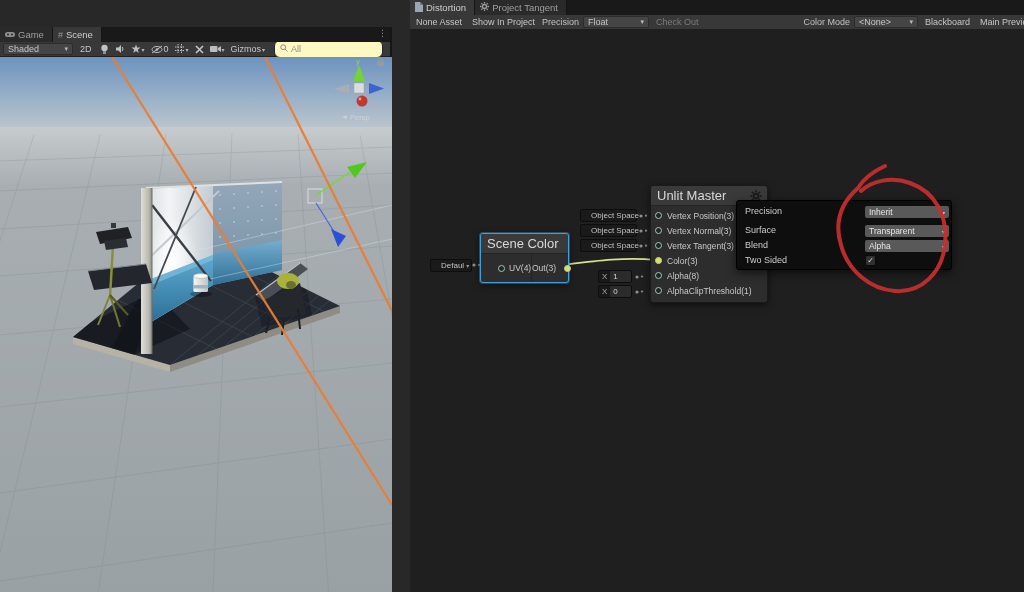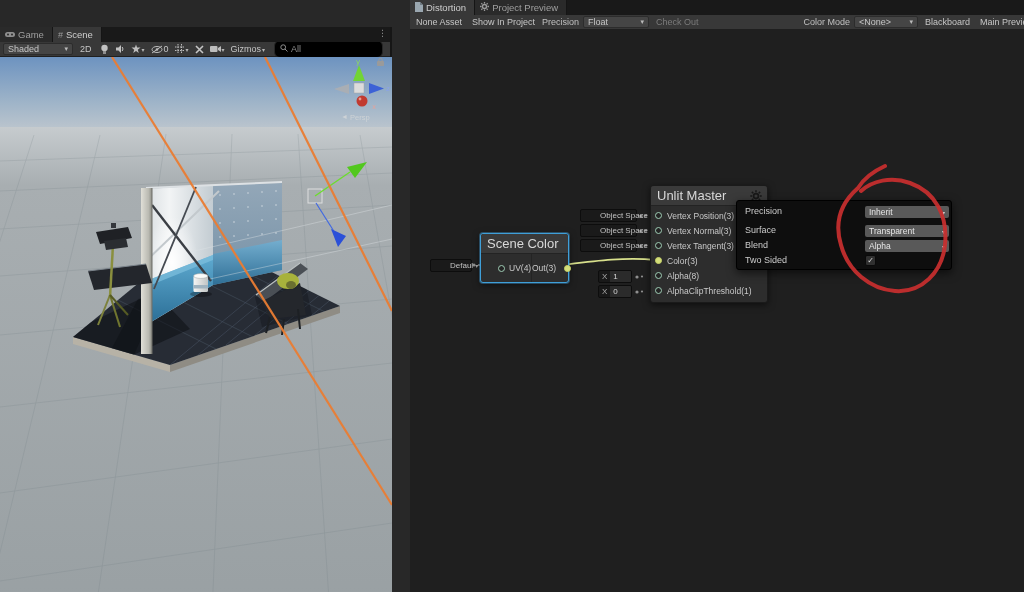--- a/index.html
+++ b/index.html
@@ -23,21 +23,21 @@
            display:flex;align-items:center;font-size:9px;color:#c6c6c6;padding:0 3px;gap:4px;}
   .dd{display:flex;align-items:center;gap:3px;background:#454545;border:1px solid #2c2c2c;
       border-radius:2px;height:12px;padding:0 4px;white-space:nowrap;}
   .dd .arr{font-size:7px;color:#bbb;}
   .tbtn{padding:0 3px;white-space:nowrap;}
   .tbtn.disabled{color:#7b7b7b;}
   .icobtn{display:flex;align-items:center;gap:1px;padding:0 1px;}
   .icobtn svg{display:block;}
   .miniarr{font-size:6px;color:#b5b5b5;}
   .lbl{color:#c0c0c0;white-space:nowrap;}
-  .search{display:flex;align-items:center;gap:3px;flex:1;height:11px;background:#000000;
+  .search{display:flex;align-items:center;gap:3px;flex:1;height:11px;background:#fef9c3;
           border:1px solid #262626;border-radius:6px;margin:0 4px;padding:8px 5px;color:#8d8d8d;}
   .spacer{flex:1;}
 
   
   .scene-view{position:relative;width:392px;height:558px;background:#9aa1a4;}
   .scene-view svg{display:block;}
   .bottom-strip{height:4px;background:#0b0b0b;}
 
   
   .graph{position:relative;width:630px;height:562px;background:#1f1f1f;overflow:hidden;}
@@ -56,21 +56,21 @@
   .sc-body{position:relative;display:flex;height:28px;align-items:center;}
   .sc-in{display:flex;align-items:center;gap:4px;padding-left:17px;width:50px;}
   .sc-out{display:flex;align-items:center;gap:8px;justify-content:center;flex:1;
           border-left:1px solid #242424;height:100%;}
 
   .mrow{display:flex;align-items:center;gap:5px;height:15px;padding-left:4px;}
   .gearbtn{position:absolute;right:5px;top:4px;width:12px;height:12px;}
 
   .pill{position:absolute;display:flex;align-items:center;justify-content:space-between;
         background:#1a1a1a;border:1px solid #0d0d0d;border-radius:2px;height:13px;
-        font-size:8px;color:#c2c2c2;padding:0 19px;white-space:nowrap;}
+        font-size:8px;color:#c2c2c2;padding:0 10px;white-space:nowrap;}
   .pill .arr{font-size:6px;color:#9a9a9a;margin-left:2px;}
   .xfield{position:absolute;display:flex;align-items:stretch;background:#191919;
           border:1px solid #0d0d0d;border-radius:2px;height:13px;font-size:8px;overflow:hidden;}
   .xfield .ax{display:flex;align-items:center;padding:0 3px;color:#a8a8a8;}
   .xfield .val{display:flex;align-items:center;flex:1;background:#2b2b2b;color:#d6d6d6;padding:0 3px;min-width:16px;}
 
   .popup{position:absolute;left:326px;top:170px;width:216px;height:70px;background:#0e0e0e;
          border:1px solid #000;border-radius:3px;box-shadow:0 3px 10px rgba(0,0,0,.6);z-index:5;}
   .popup .plabel{position:absolute;left:8px;font-size:9px;color:#cccccc;}
   .popup .pdd{position:absolute;left:128px;width:84px;height:12px;background:#595959;
@@ -405,21 +405,21 @@
                 <line x1="4.5" y1="7.4" x2="4.5" y2="9"></line>
                 <line x1="0" y1="4.5" x2="1.6" y2="4.5"></line>
                 <line x1="7.4" y1="4.5" x2="9" y2="4.5"></line>
                 <line x1="1.3" y1="1.3" x2="2.4" y2="2.4"></line>
                 <line x1="6.6" y1="6.6" x2="7.7" y2="7.7"></line>
                 <line x1="6.6" y1="2.4" x2="7.7" y2="1.3"></line>
                 <line x1="1.3" y1="7.7" x2="2.4" y2="6.6"></line>
               </g>
             </svg>
         </span>
-        <span>Project Preview</span>
+        <span>Project Tangent</span>
       </div>
       <span class="dots">⋮</span>
     </div>
 
     <div class="toolbar">
       <span class="tbtn">None Asset</span>
       <span class="tbtn">Show In Project</span>
       <span class="lbl">Precision</span>
       <div class="dd" style="width:66px;justify-content:space-between">
         <span>Float</span>

